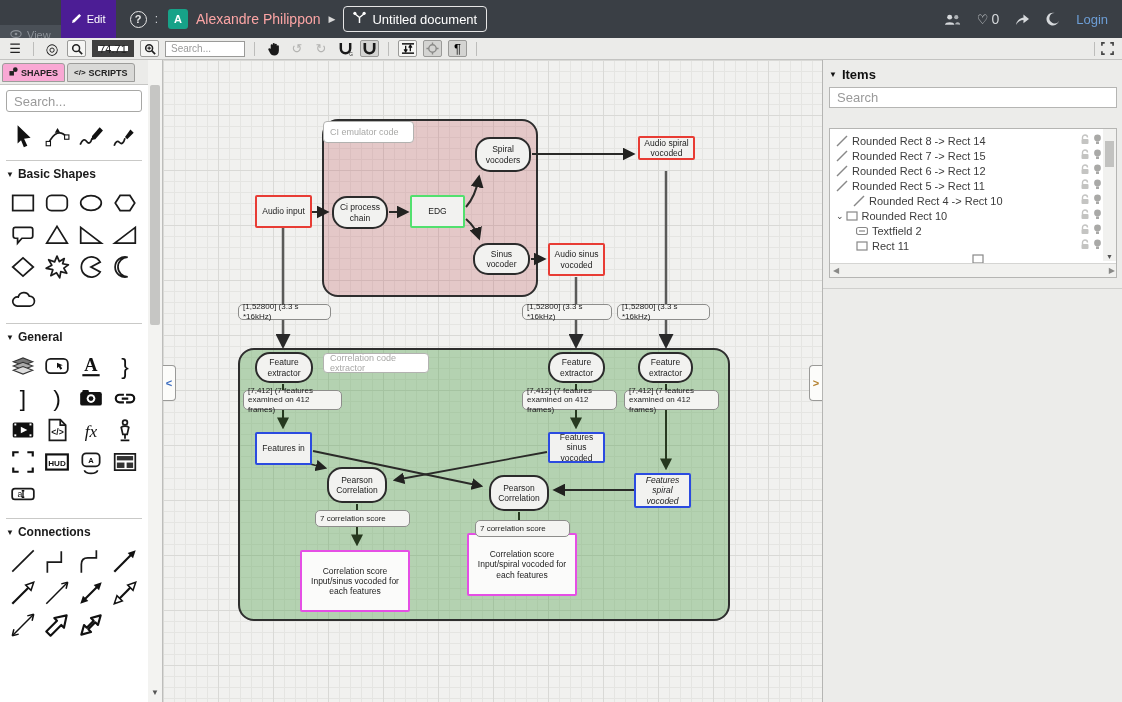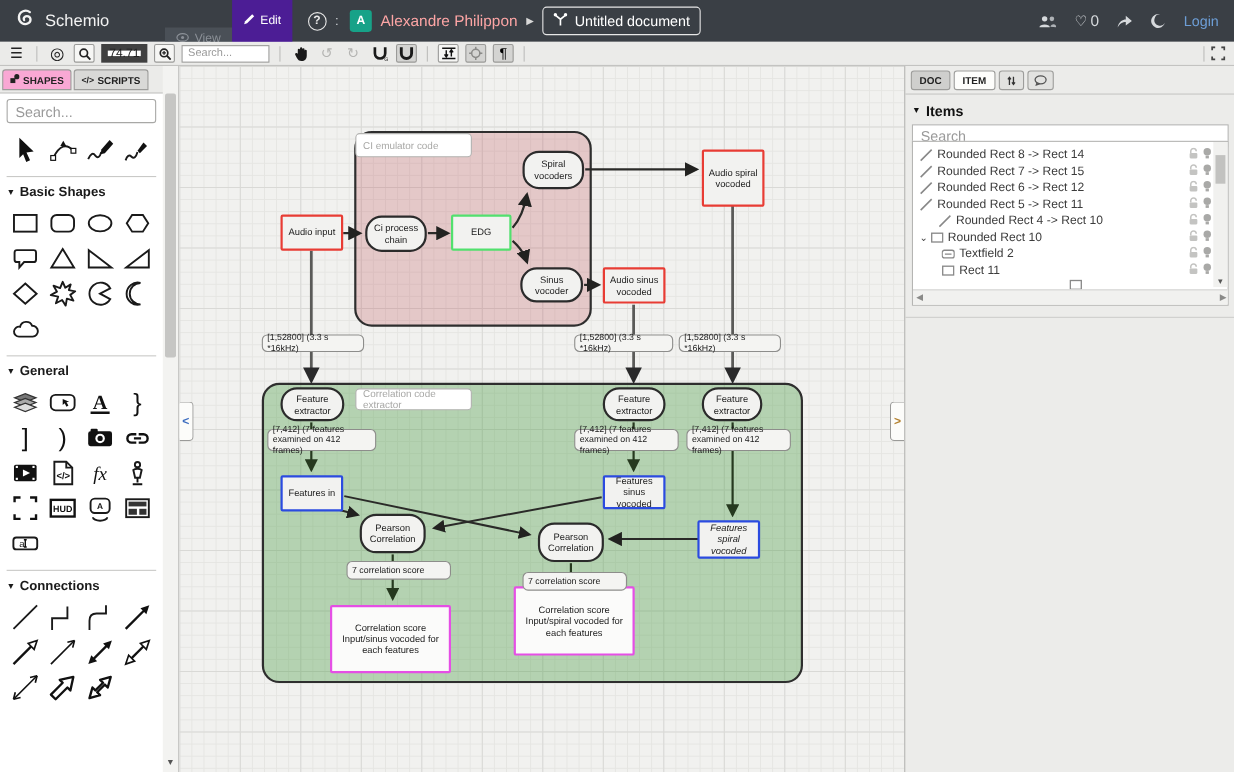--- a/index.html
+++ b/index.html
@@ -118,28 +118,20 @@
   #items-vsb-down { position:absolute; left:3px; bottom:1px; font-size:7px; color:#555;}
   #items-hsb { position:absolute; left:0; bottom:0; width:288px; height:14px; background:#f1f1ef;
     border-top:1px solid #d5d5d3; display:flex; justify-content:space-between; align-items:center; padding:0 3px;
     font-size:8px; color:#8a8a88; }
   #right-bottom-line { position:absolute; left:0; top:228px; width:300px; height:1px; background:#cfcfcd; }
 </style>
 </head>
 <body>
 
 <div id="header">
-  <div id="logo-wrap">
-    <span>
-      <svg width="22" height="22" viewBox="0 0 24 24">
-          <path d="M16.5 5.5 C12.5 2.5 6.2 4.6 5.7 10 C5.2 15.5 10.5 18.8 14.8 16.6 C18 15 17.8 10.8 15 9.7 C12.3 8.7 9.6 10.8 10.8 13.4" fill="none" stroke="#f2f2f2" stroke-width="2.3" stroke-linecap="round"></path>
-        </svg>
-    </span>
-    <span class="app-name">Schemio</span>
-  </div>
   <div class="seg-group">
     <div class="seg-btn inactive">
       <span><svg width="12" height="10" viewBox="0 0 14 10">
             <ellipse cx="7" cy="5" rx="6" ry="4" fill="none" stroke="#8b9097" stroke-width="1.3"></ellipse>
             <circle cx="7" cy="5" r="1.6" fill="#8b9097"></circle>
           </svg></span>
       <span>View</span>
     </div>
     <div class="seg-btn active">
       <span><svg width="11" height="11" viewBox="0 0 12 12">
@@ -612,63 +604,47 @@
         <path d="M356 452 V483" fill="none" stroke="#26391f" stroke-width="2" marker-end="url(#mGreen)"></path>
       </g>
   </svg>
   <div id="canvas-items">
       <div class="node red" style="left: 92px; top: 135px; width: 57px; height: 33px;">Audio input</div>
       <div class="node pill" style="left: 169px; top: 136px; width: 56px; height: 33px;">Ci process chain</div>
       <div class="node green" style="left: 247px; top: 135px; width: 55px; height: 33px;">EDG</div>
       <div class="node pill" style="left: 312px; top: 77px; width: 56px; height: 35px;">Spiral vocoders</div>
       <div class="node pill" style="left: 310px; top: 183px; width: 57px; height: 32px;">Sinus vocoder</div>
       <div class="node red" style="left: 385px; top: 183px; width: 57px; height: 33px;">Audio sinus vocoded</div>
-      <div class="node red" style="left: 475px; top: 76px; width: 57px; height: 52px;">Audio spiral vocoded</div>
+      <div class="node red" style="left: 475px; top: 76px; width: 57px; height: 24px;">Audio spiral vocoded</div>
       <div class="node pill" style="left: 92px; top: 292px; width: 58px; height: 31px;">Feature extractor</div>
       <div class="node pill" style="left: 385px; top: 292px; width: 57px; height: 31px;">Feature extractor</div>
       <div class="node pill" style="left: 475px; top: 292px; width: 55px; height: 31px;">Feature extractor</div>
       <div class="node blue" style="left: 92px; top: 372px; width: 57px; height: 33px;">Features in</div>
       <div class="node blue" style="left: 385px; top: 372px; width: 57px; height: 31px;">Features sinus vocoded</div>
       <div class="node blue" style="left: 471px; top: 413px; width: 57px; height: 35px; font-style: italic;">Features spiral vocoded</div>
       <div class="node pill" style="left: 164px; top: 407px; width: 60px; height: 36px;">Pearson Correlation</div>
       <div class="node pill" style="left: 326px; top: 415px; width: 60px; height: 36px;">Pearson Correlation</div>
       <div class="node magenta" style="left: 137px; top: 490px; width: 110px; height: 62px;">Correlation score Input/sinus vocoded for each features</div>
       <div class="node magenta" style="left: 304px; top: 473px; width: 110px; height: 63px;">Correlation score Input/spiral vocoded for each features</div>
       <div class="chip" style="left: 75px; top: 244px; width: 93px; height: 16px;">[1,52800] (3.3 s *16kHz)</div>
       <div class="chip" style="left: 359px; top: 244px; width: 90px; height: 16px;">[1,52800] (3.3 s *16kHz)</div>
       <div class="chip" style="left: 454px; top: 244px; width: 93px; height: 16px;">[1,52800] (3.3 s *16kHz)</div>
       <div class="chip" style="left: 80px; top: 330px; width: 99px; height: 20px;">[7,412] (7 features examined on 412 frames)</div>
       <div class="chip" style="left: 359px; top: 330px; width: 95px; height: 20px;">[7,412] (7 features examined on 412 frames)</div>
       <div class="chip" style="left: 461px; top: 330px; width: 95px; height: 20px;">[7,412] (7 features examined on 412 frames)</div>
       <div class="chip" style="left: 152px; top: 450px; width: 95px; height: 17px;">7 correlation score</div>
       <div class="chip" style="left: 312px; top: 460px; width: 95px; height: 17px;">7 correlation score</div>
-      <div class="ctf" style="left: 160px; top: 61px; width: 106px; height: 22px;">CI emulator code</div>
+      <div class="ctf" style="left: 160px; top: 61px; width: 91px; height: 22px;">CI emulator code</div>
       <div class="ctf" style="left: 160px; top: 293px; width: 106px; height: 20px;">Correlation code extractor</div>
     </div>
   <div id="collapse-left" class="collapse-handle">&lt;</div>
   <div id="collapse-right" class="collapse-handle">&gt;</div>
 </div>
 
 <div id="right-panel">
-  <div id="right-tabs">
-    <div class="r-tab active">DOC</div>
-    <div class="r-tab inactive">ITEM</div>
-    <div class="r-tab icon-tab">
-        <svg width="11" height="11" viewBox="0 0 12 12">
-          <path d="M4 10 V3 M2.5 4.5 L4 2.5 L5.5 4.5" stroke="#333" stroke-width="1.3" fill="none"></path>
-          <path d="M8 2 V9 M6.5 7.5 L8 9.5 L9.5 7.5" stroke="#333" stroke-width="1.3" fill="none"></path>
-        </svg>
-      </div>
-    <div class="r-tab icon-tab">
-        <svg width="12" height="10" viewBox="0 0 13 11">
-          <ellipse cx="6.5" cy="5" rx="5.5" ry="4" fill="none" stroke="#555" stroke-width="1.3"></ellipse>
-          <path d="M3 8 L2 10.5 L5.5 8.8" fill="none" stroke="#555" stroke-width="1.2"></path>
-        </svg>
-      </div>
-  </div>
   <div id="items-header">
     <span class="tri">▼</span>
     <span>Items</span>
   </div>
   <div id="right-search">Search</div>
   <div id="items-box">
     <div id="items-list">
         <div class="item-row" style="padding-left: 6px;">
           <span style="margin-right:4px;display:flex;">
             <svg width="12" height="12" viewBox="0 0 12 12">

